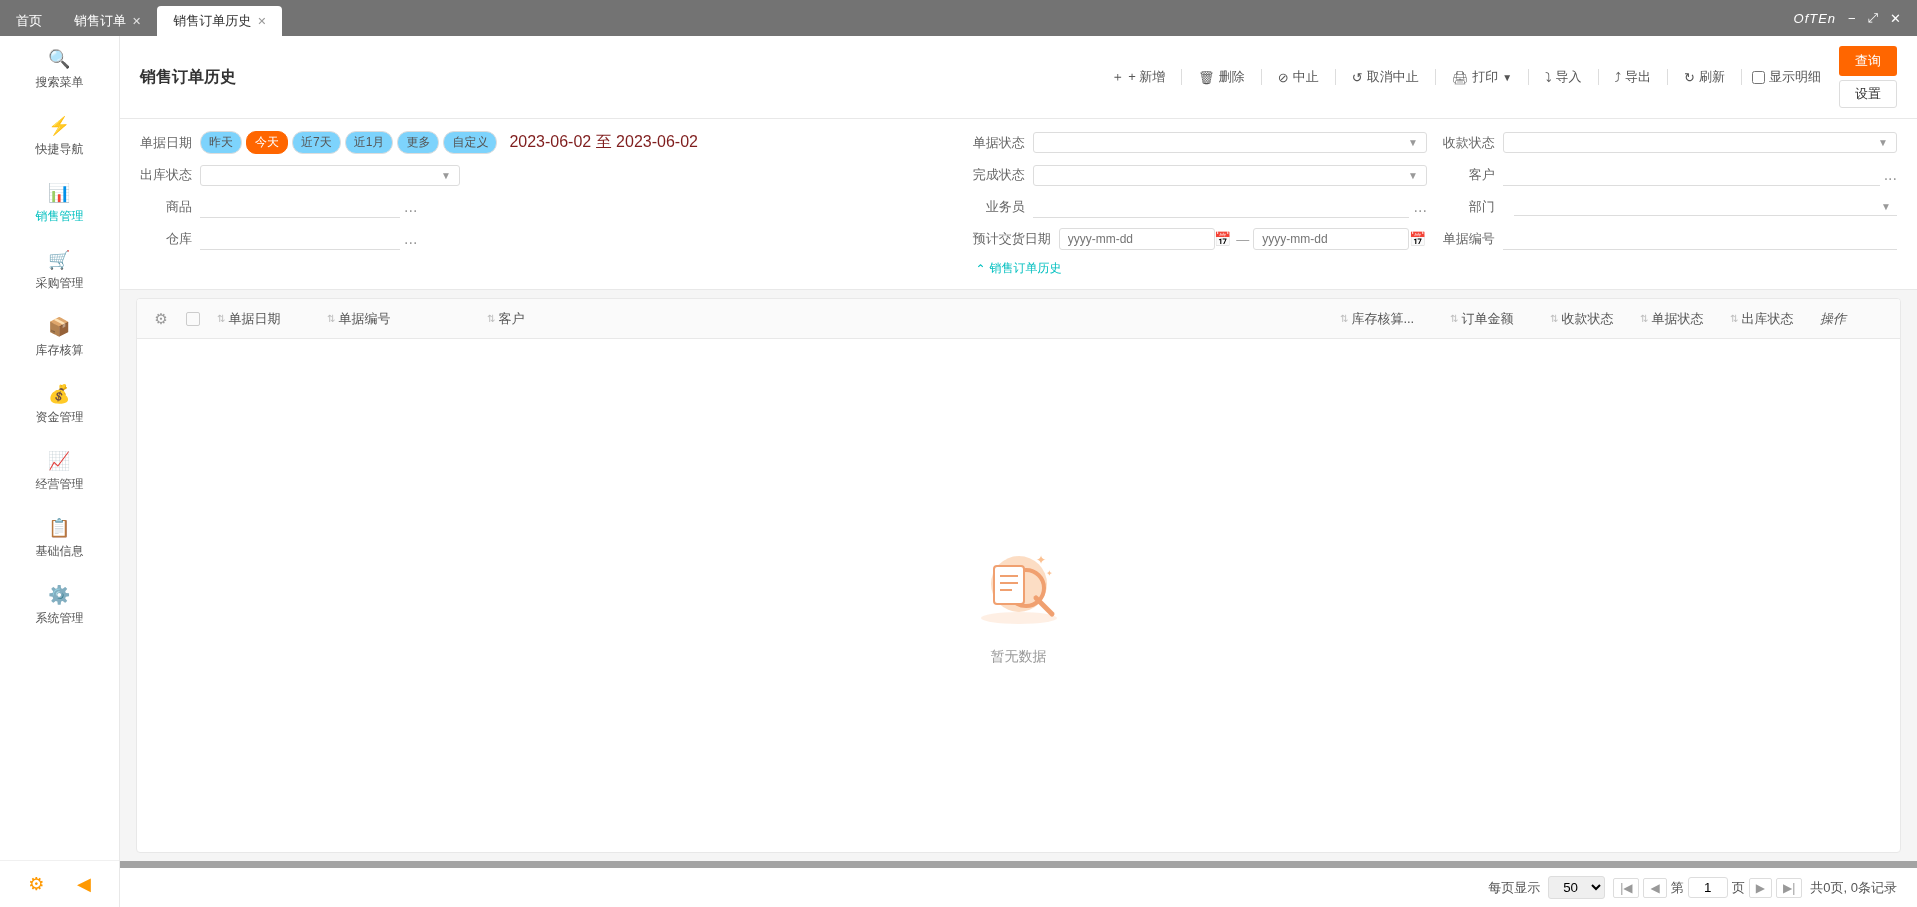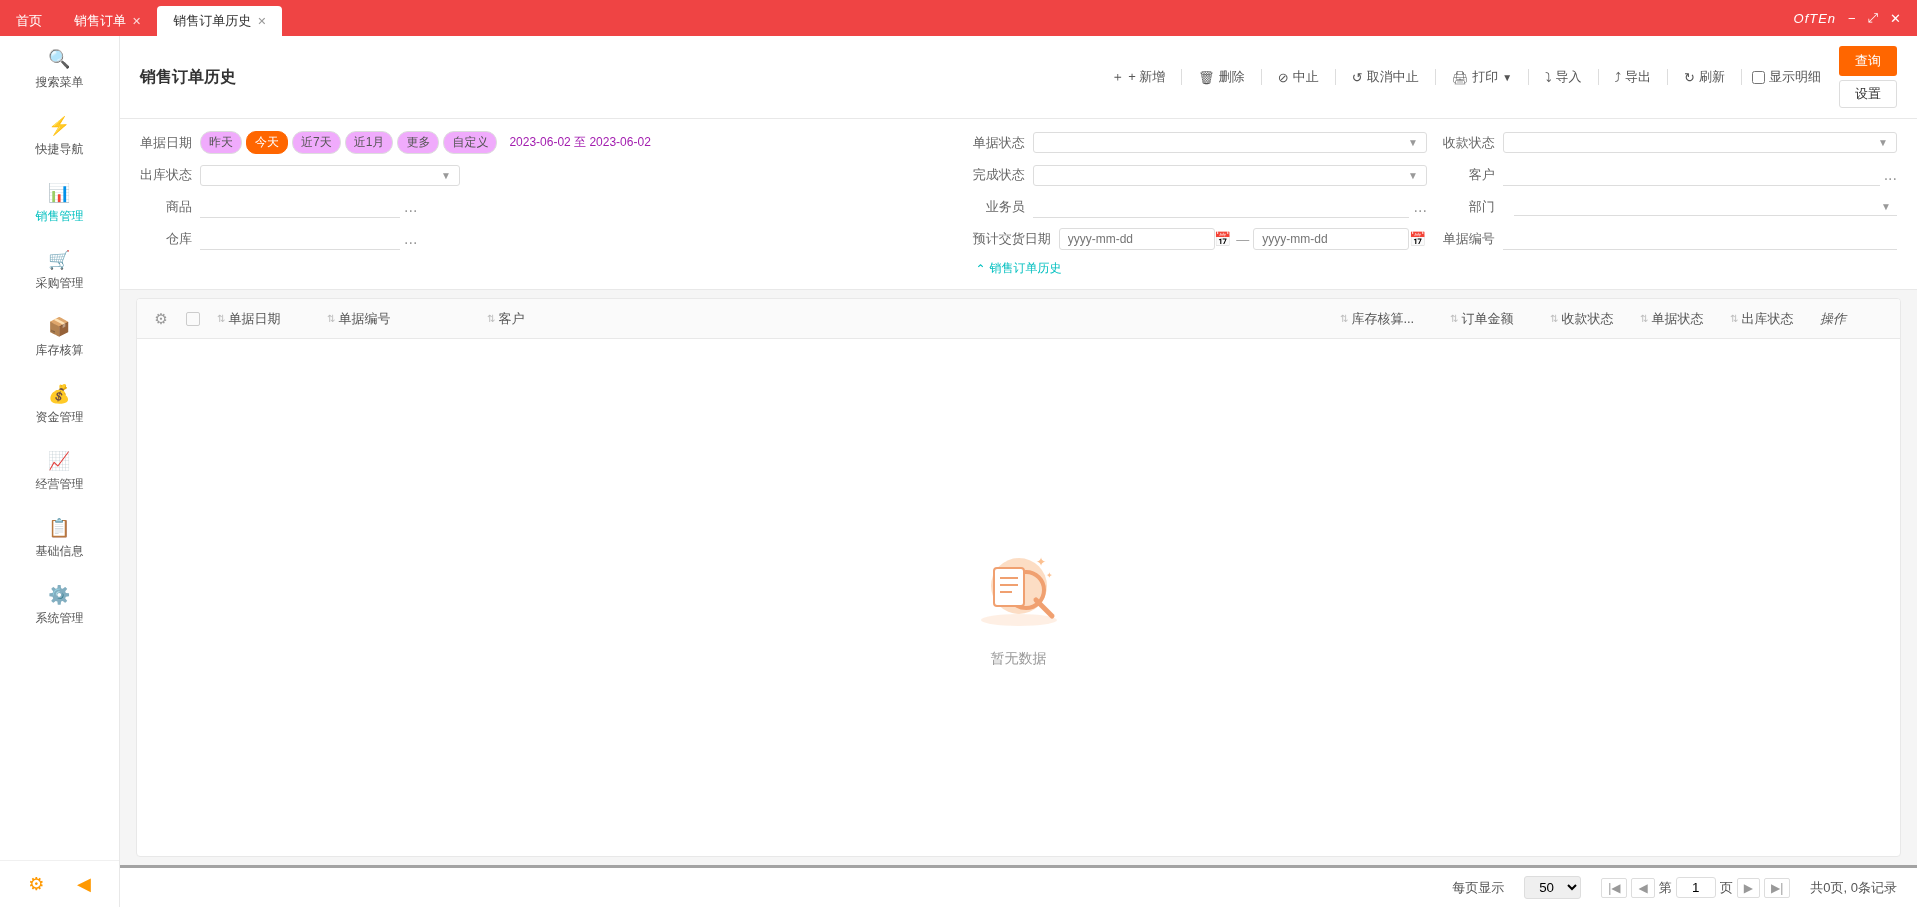--- a/index.html
+++ b/index.html
@@ -1,19 +1,19 @@
 <!DOCTYPE html>
 <html><head>
   <meta charset="utf-8">
   <style>
     * { box-sizing: border-box; margin: 0; padding: 0; }
     body { font-family: "Microsoft YaHei", Arial, sans-serif; font-size: 13px; background: #f5f5f5; color: #333; display: flex; flex-direction: column; height: 907px; overflow: hidden; }
 
     
-    .top-bar { background: #ef4444; height: 36px; display: flex; align-items: center; justify-content: space-between; padding: 0 0 0 0; flex-shrink: 0; }
+    .top-bar { background: #737373; height: 36px; display: flex; align-items: center; justify-content: space-between; padding: 0 0 0 0; flex-shrink: 0; }
     .tabs { display: flex; height: 100%; align-items: flex-end; }
     .tab { padding: 0 16px; height: 30px; display: flex; align-items: center; cursor: pointer; font-size: 13px; color: #fff; background: transparent; gap: 6px; border-radius: 4px 4px 0 0; margin-top: 6px; }
     .tab.active { background: #fff; color: #333; }
     .tab .close-icon { font-size: 11px; color: #999; cursor: pointer; }
     .tab:not(.active) .close-icon { color: rgba(255,255,255,0.8); }
     .top-bar-right { display: flex; align-items: center; gap: 12px; padding-right: 16px; }
     .top-bar-right span { color: #fff; font-size: 13px; cursor: pointer; }
 
     
     .main-layout { display: flex; flex: 1; overflow: hidden; }
@@ -38,23 +38,23 @@
     .display-detail input[type=checkbox] { cursor: pointer; }
     .query-btn { background: #f60; color: #fff; border: none; padding: 6px 16px; border-radius: 3px; cursor: pointer; font-size: 13px; }
     .settings-btn { background: #fff; color: #333; border: 1px solid #ddd; padding: 4px 12px; border-radius: 3px; cursor: pointer; font-size: 13px; }
 
     
     .filter-area { background: #fff; padding: 12px 20px; border-bottom: 1px solid #e8e8e8; flex-shrink: 0; }
     .filter-row { display: flex; align-items: center; margin-bottom: 10px; gap: 0; }
     .filter-item { display: flex; align-items: center; flex: 1; min-width: 0; }
     .filter-label { color: #666; font-size: 13px; white-space: nowrap; min-width: 60px; text-align: right; padding-right: 8px; flex-shrink: 0; }
     .filter-date-group { display: flex; align-items: center; gap: 4px; }
-    .date-btn { padding: 2px 8px; border-radius: 11px; cursor: pointer; font-size: 12px; color: #555; border: 1px solid #ddd; background: #f0abfc; }
+    .date-btn { padding: 2px 8px; border-radius: 11px; cursor: pointer; font-size: 12px; color: #555; border: 1px solid #ddd; background: #7dd3fc; }
     .date-btn.active { background: #f60; color: #fff; border-color: #f60; border-radius: 10px; }
-    .date-range { color: #a21caf; font-size: 12px; margin-left: 8px; }
+    .date-range { color: #7f1d1d; font-size: 16px; margin-left: 8px; }
     .filter-select { display: flex; align-items: center; border: 1px solid #ddd; border-radius: 3px; padding: 4px 8px; min-width: 180px; cursor: pointer; background: #fff; justify-content: space-between; color: #999; font-size: 13px; }
     .filter-select .arrow { color: #999; font-size: 10px; }
     .filter-input { border: none; outline: none; border-bottom: 1px solid #ddd; padding: 3px 6px; min-width: 120px; font-size: 13px; color: #999; cursor: pointer; }
     .filter-ellipsis { color: #999; cursor: pointer; font-size: 16px; margin-left: 4px; }
     .collapse-btn { display: flex; align-items: center; justify-content: center; color: #00bfbf; cursor: pointer; font-size: 12px; gap: 4px; }
     .date-input { border: 1px solid #ddd; border-radius: 3px; padding: 3px 8px; font-size: 12px; color: #999; min-width: 100px; }
     .calendar-icon { color: #f90; cursor: pointer; font-size: 14px; }
     .date-dash { color: #999; padding: 0 4px; }
     .dept-select { display: flex; align-items: center; border-bottom: 1px solid #ddd; padding: 3px 6px; min-width: 140px; cursor: pointer; color: #999; font-size: 13px; justify-content: space-between; }
 
@@ -72,21 +72,21 @@
     .col-amount { width: 100px; }
     .col-pay-status { width: 90px; }
     .col-order-status { width: 90px; }
     .col-out-status { width: 90px; }
     .col-action { width: 80px; font-style: italic; }
     .table-body { flex: 1; display: flex; flex-direction: column; align-items: center; justify-content: center; overflow: auto; }
     .empty-state { display: flex; flex-direction: column; align-items: center; gap: 12px; padding: 40px; }
     .empty-text { color: #999; font-size: 14px; }
 
     
-    .pagination { background: #fff; border-top: 3px solid #a3a3a3; padding: 8px 20px; display: flex; align-items: center; justify-content: flex-end; gap: 20px; font-size: 13px; color: #555; flex-shrink: 0; }
+    .pagination { background: #fff; border-top: 7px solid #a3a3a3; padding: 8px 20px; display: flex; align-items: center; justify-content: flex-end; gap: 8px; font-size: 13px; color: #555; flex-shrink: 0; }
     .page-size-select { border: 1px solid #ddd; border-radius: 3px; padding: 2px 6px; cursor: pointer; text-align: center; }
     .page-nav { display: flex; align-items: center; gap: 4px; }
     .page-nav-btn { cursor: pointer; color: #999; padding: 2px 6px; border: 1px solid #ddd; border-radius: 2px; font-size: 12px; }
     .page-input { border: 1px solid #ddd; border-radius: 3px; width: 40px; text-align: center; padding: 2px; }
 
     
     .gear-icon { cursor: pointer; color: #999; font-size: 15px; }
 
     
     .cb { width: 14px; height: 14px; border: 1px solid #ccc; border-radius: 2px; cursor: pointer; }

